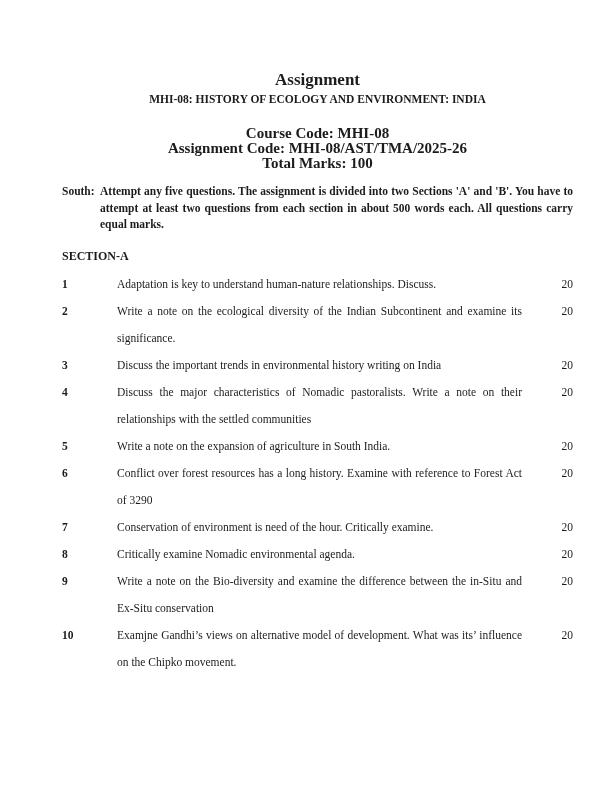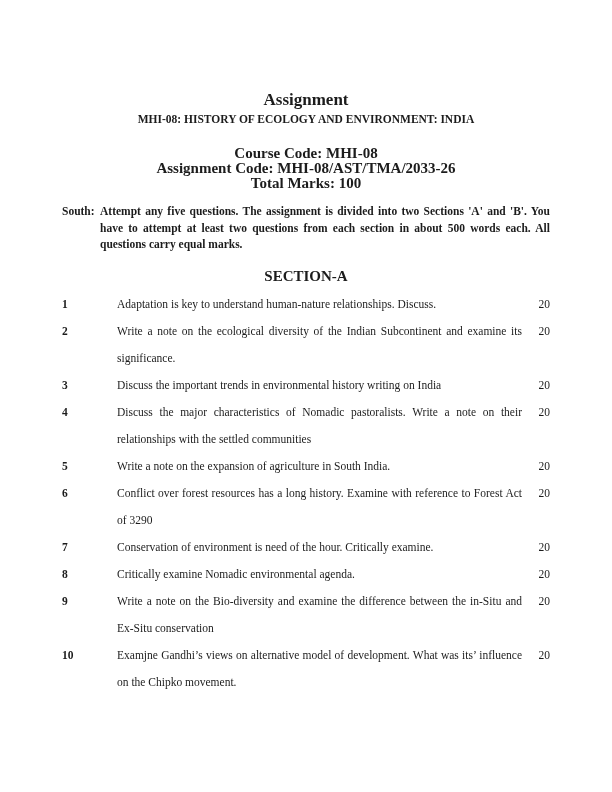--- a/index.html
+++ b/index.html
@@ -8,22 +8,21 @@
     width: 612px;
     height: 792px;
     background: #ffffff;
     font-family: "Liberation Serif", serif;
     color: #1c1c1c;
     overflow: hidden;
     box-sizing: border-box;
   }
   .content {
     box-sizing: border-box;
-    padding: 70px 62px 0 62px;
-    margin-top: 20px;
+    padding: 70px 39px 0 62px;
   }
   .title {
     margin: 0;
     font-size: 17px;
     line-height: 20px;
     font-weight: bold;
     text-align: center;
   }
   .subtitle {
     margin: 2px 0 0 0;
@@ -48,24 +47,23 @@
   }
   .note-label {
     flex: 0 0 38px;
   }
   .note-text {
     flex: 1;
     text-align: justify;
   }
   .section-heading {
     margin: 16px 0 8px 0;
-    font-size: 15px;
+    font-size: 12px;
     line-height: 14px;
     font-weight: bold;
-    text-align: center;
   }
   section + section .section-heading {
     margin-top: 2px;
   }
   .q-row {
     display: flex;
     font-size: 11.5px;
     line-height: 27px;
   }
   .q-num {
@@ -85,21 +83,21 @@
 <body>
 
 <div class="page">
   <div class="content">
 
     <h1 class="title">Assignment</h1>
     <h2 class="subtitle">MHI-08: HISTORY OF ECOLOGY AND ENVIRONMENT: INDIA</h2>
 
     <div class="meta">
       <div>Course Code: MHI-08</div>
-      <div>Assignment Code: MHI-08/AST/TMA/2033-26</div>
+      <div>Assignment Code: MHI-08/AST/TMA/2025-26</div>
       <div>Total Marks: 100</div>
     </div>
 
     <div class="note">
       <span class="note-label">South:</span>
       <span class="note-text">Attempt any five questions. The assignment is divided into two Sections 'A' and 'B'.  You have to attempt at least two questions from each section in about 500 words each. All questions carry equal marks.</span>
     </div>
 
     <section>
       <h3 class="section-heading">SECTION-A</h3>

